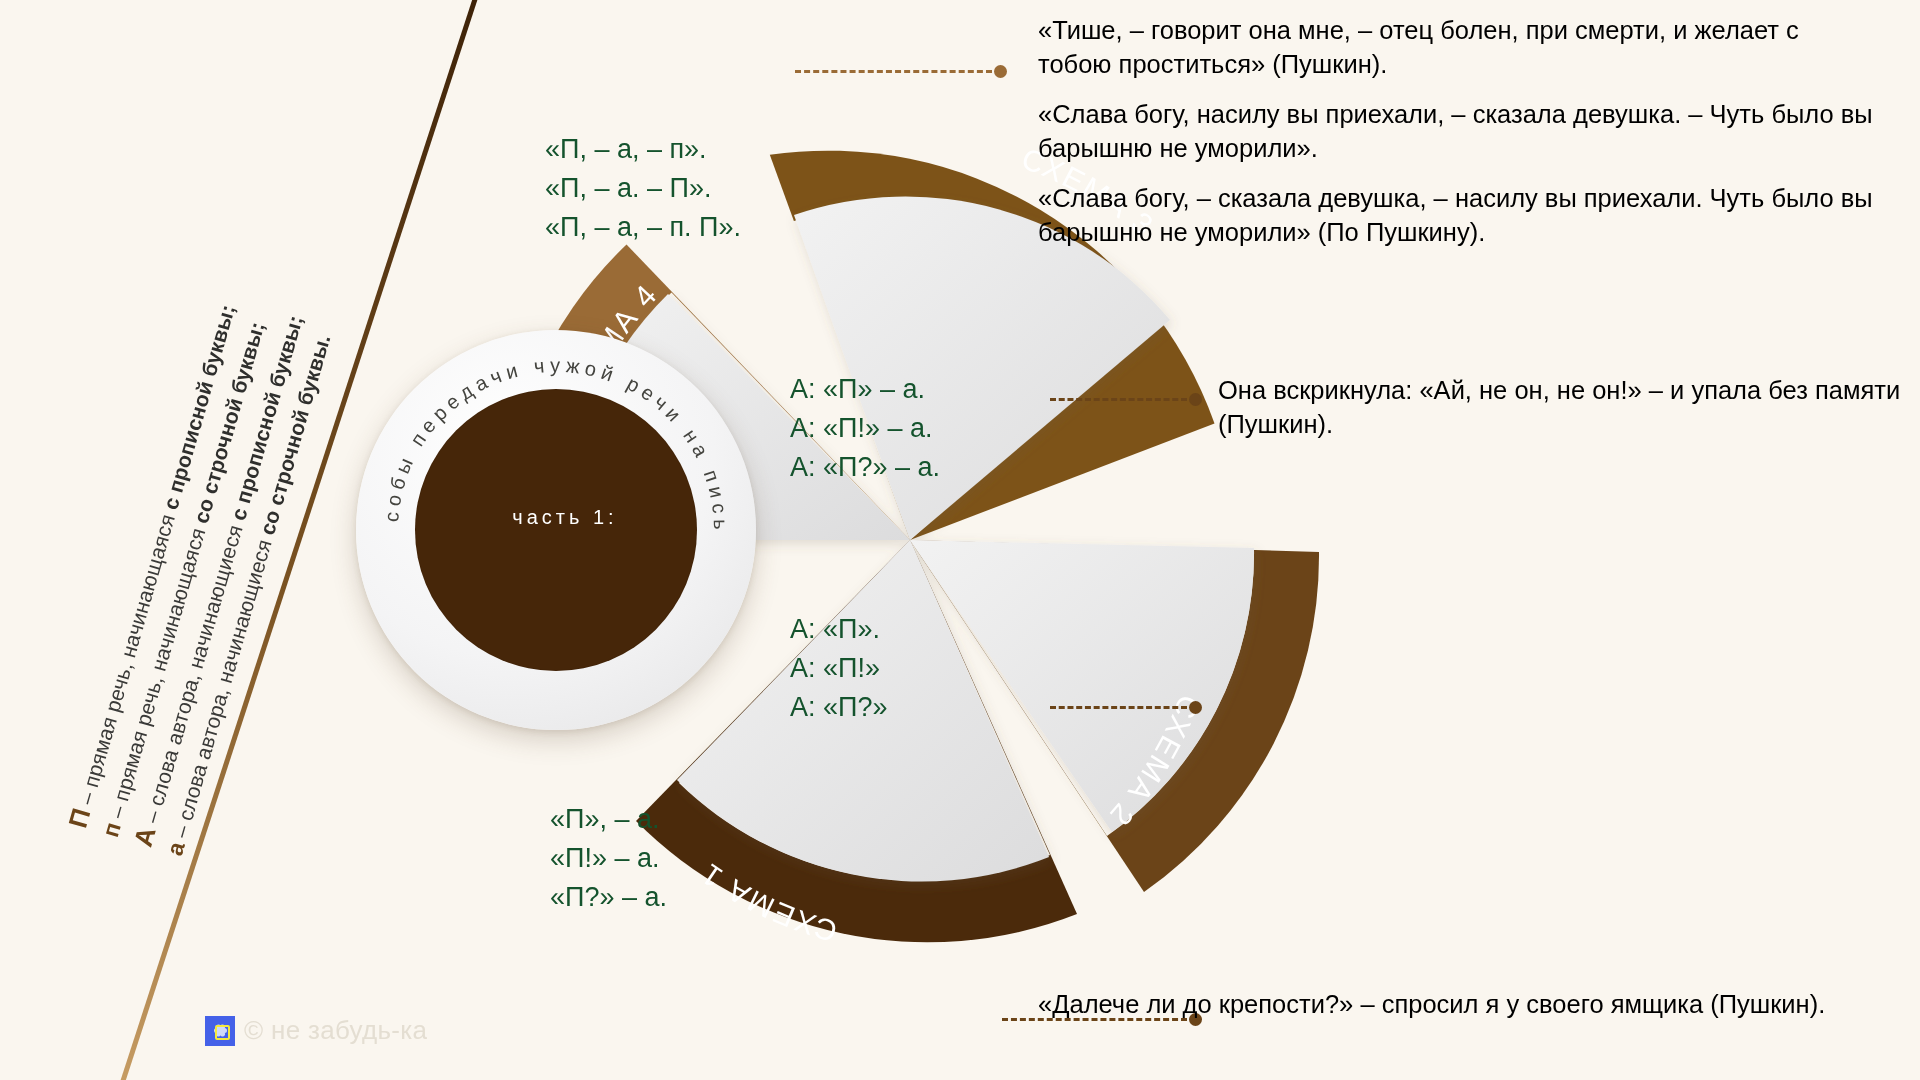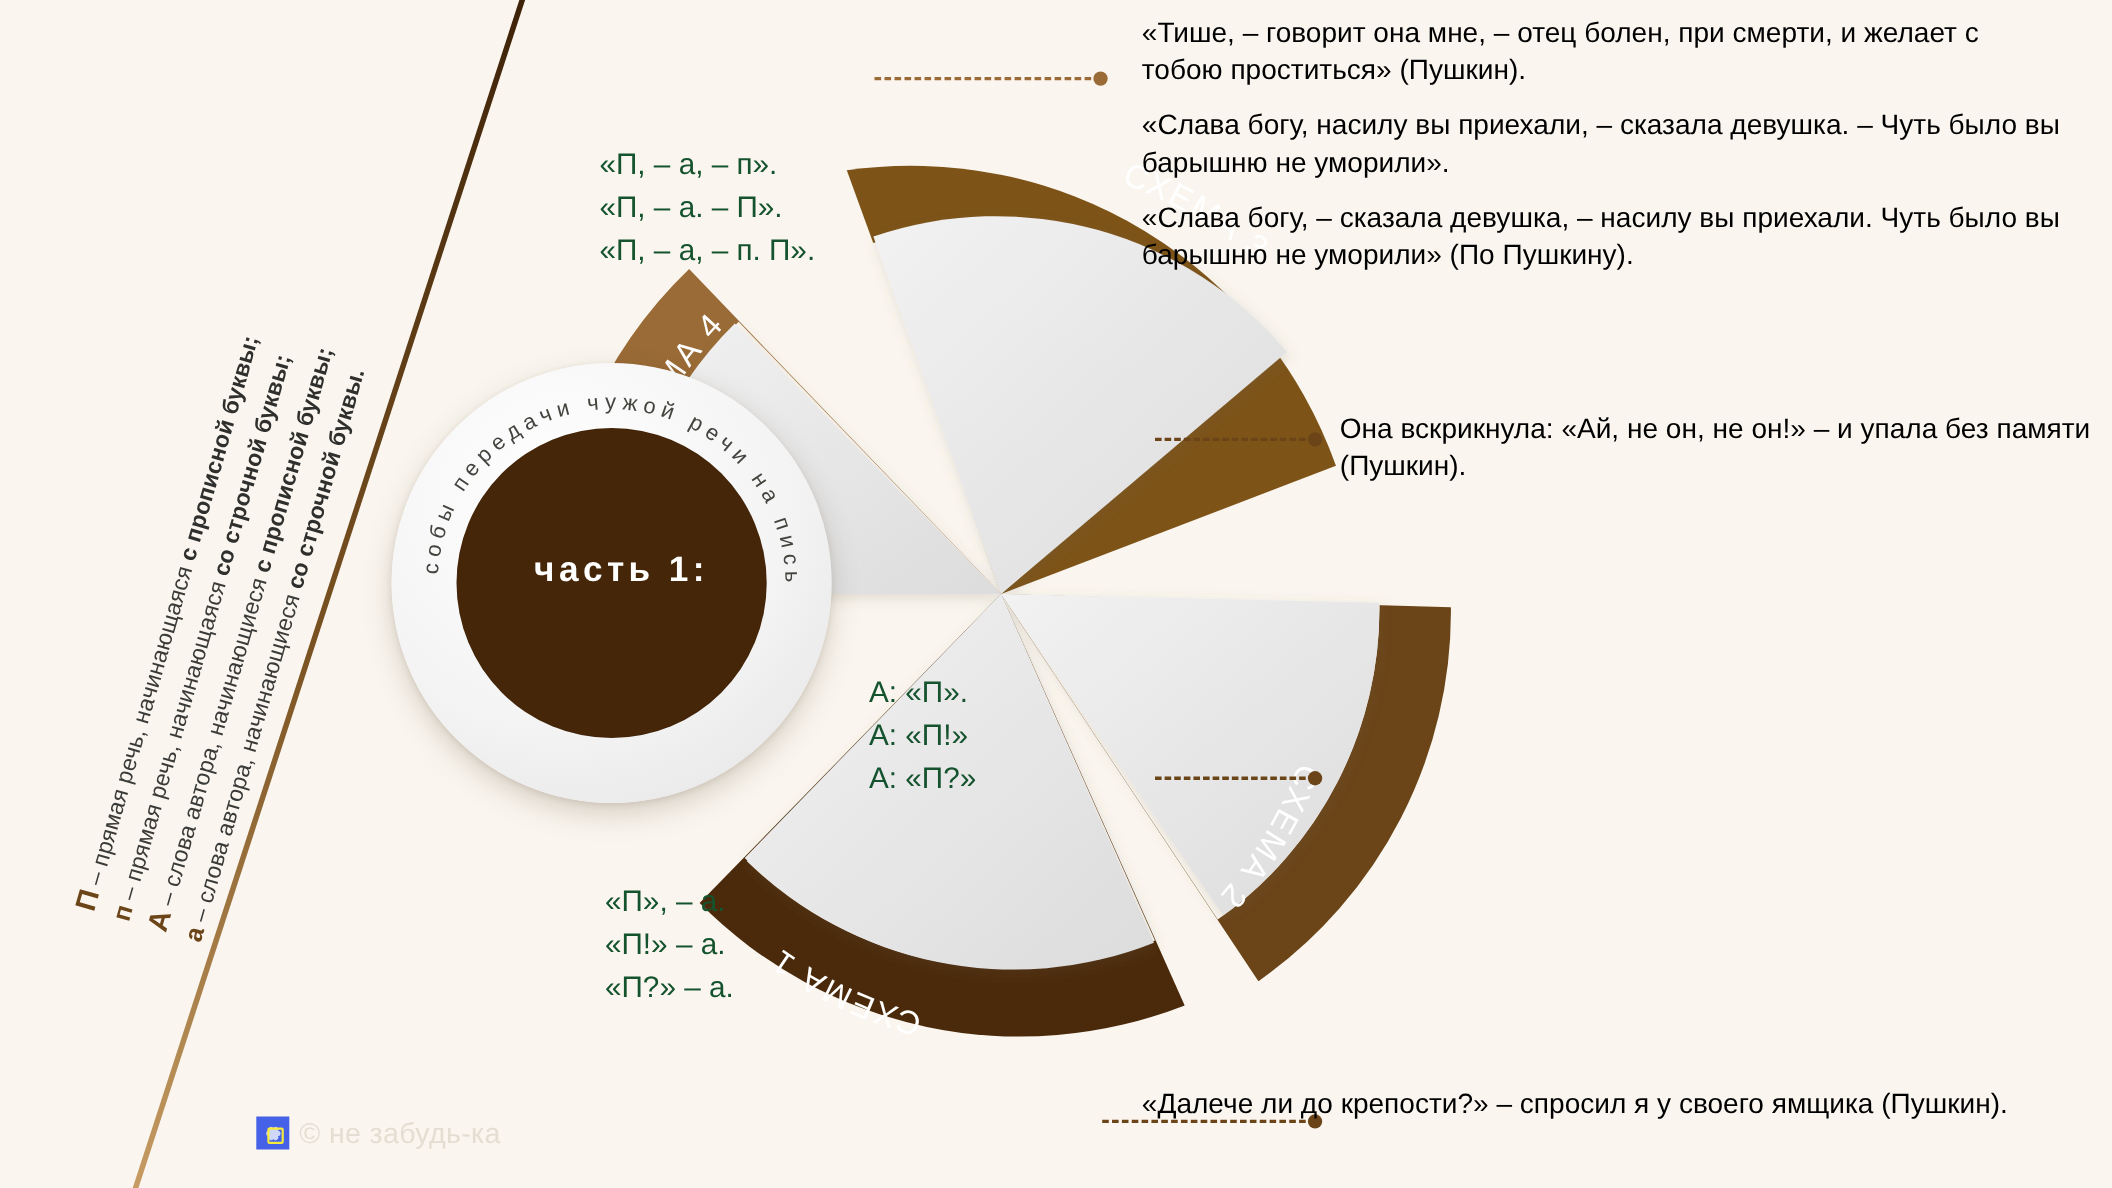--- a/index.html
+++ b/index.html
@@ -68,21 +68,21 @@
     width:282px;height:282px;
     margin-left:-141px;margin-top:-141px;
     border-radius:50%;
     background:#462609;
     display:flex;flex-direction:column;
     align-items:center;justify-content:center;
     color:#fff;
     box-shadow:inset 0 0 0 1px rgba(0,0,0,.05);
   }
   .hub-part{
-    font-size:32px;letter-spacing:4px;font-weight:700;margin-bottom:26px;margin-left:18px;
+    font-size:20px;letter-spacing:4px;font-weight:400;margin-bottom:26px;margin-left:18px;
   }
   .hub-title{
     font-size:34px;font-weight:bold;letter-spacing:1px;line-height:1.18;text-align:center;
   }
   .hub-ring-text{
     position:absolute;left:0;top:0;width:400px;height:400px;
     pointer-events:none;
   }
   .hub-ring-text text{
     font-family:"Liberation Sans", sans-serif;
@@ -132,21 +132,21 @@
   .leader.dark .dot{background:#6b4418;}
 
   #l4{left:795px;top:64px;width:212px;}
   #l3{left:1050px;top:392px;width:152px;}
   #l2{left:1050px;top:700px;width:152px;}
   #l1{left:1002px;top:1012px;width:200px;}
 
   
   .watermark{
     position:absolute;left:205px;top:1015px;
-    display:flex;gap:9px;margin-left:28px;
+    display:flex;align-items:center;gap:9px;
   }
   .wm-badge{
     width:30px;height:30px;background:#4461e8;position:relative;flex:0 0 auto;
   }
   .wm-badge::after{
     content:"";position:absolute;left:50%;top:50%;width:11px;height:11px;
     margin-left:-5.5px;margin-top:-5.5px;border:2px solid #f5e93c;border-radius:2px;
   }
   .wm-badge .petal{
     position:absolute;left:50%;top:50%;width:13px;height:5px;margin-left:-6.5px;margin-top:-2.5px;
@@ -255,20 +255,25 @@
     <div class="hub-core">
       <div class="hub-part">часть 1:</div>
     </div>
   </div>
 
   <div class="formula" id="f4">
     <div>«П, – а, – п».</div>
     <div>«П, – а. – П».</div>
     <div>«П, – а, – п. П».</div>
   </div>
+  <div class="formula" id="f3">
+    <div>А: «П» – а.</div>
+    <div>А: «П!» – а.</div>
+    <div>А: «П?» – а.</div>
+  </div>
   <div class="formula" id="f2">
     <div>А: «П».</div>
     <div>А: «П!»</div>
     <div>А: «П?»</div>
   </div>
   <div class="formula" id="f1">
     <div>«П», – а.</div>
     <div>«П!» – а.</div>
     <div>«П?» – а.</div>
   </div>

